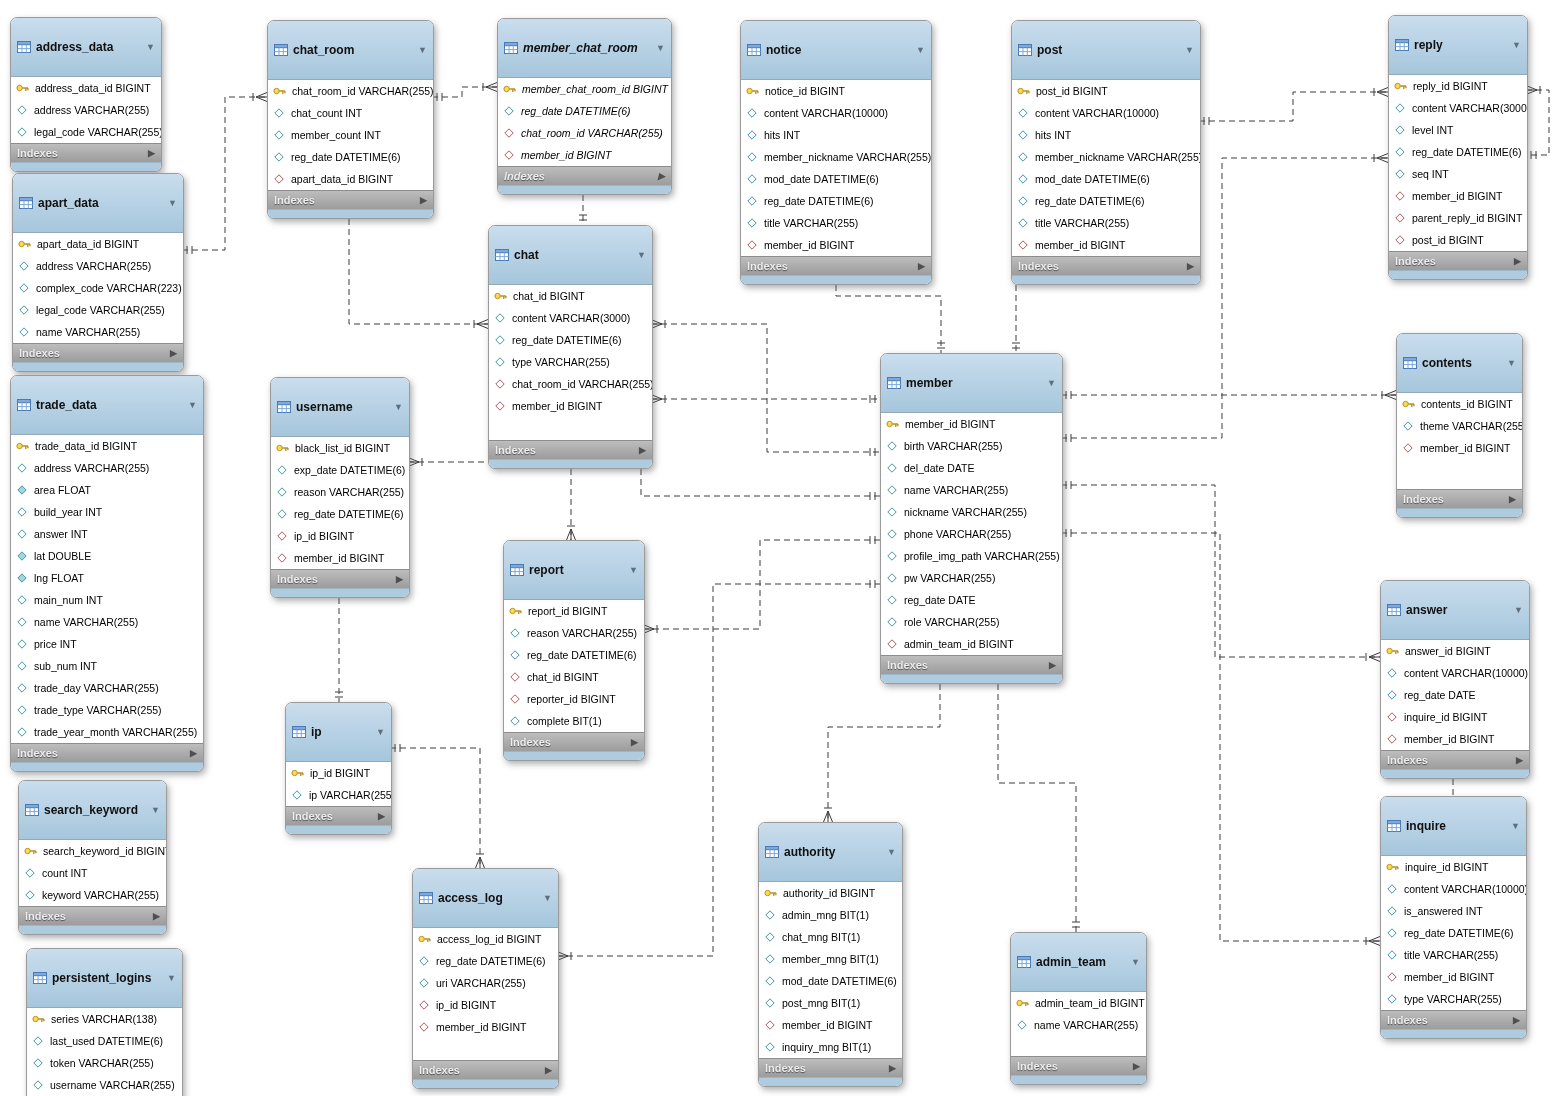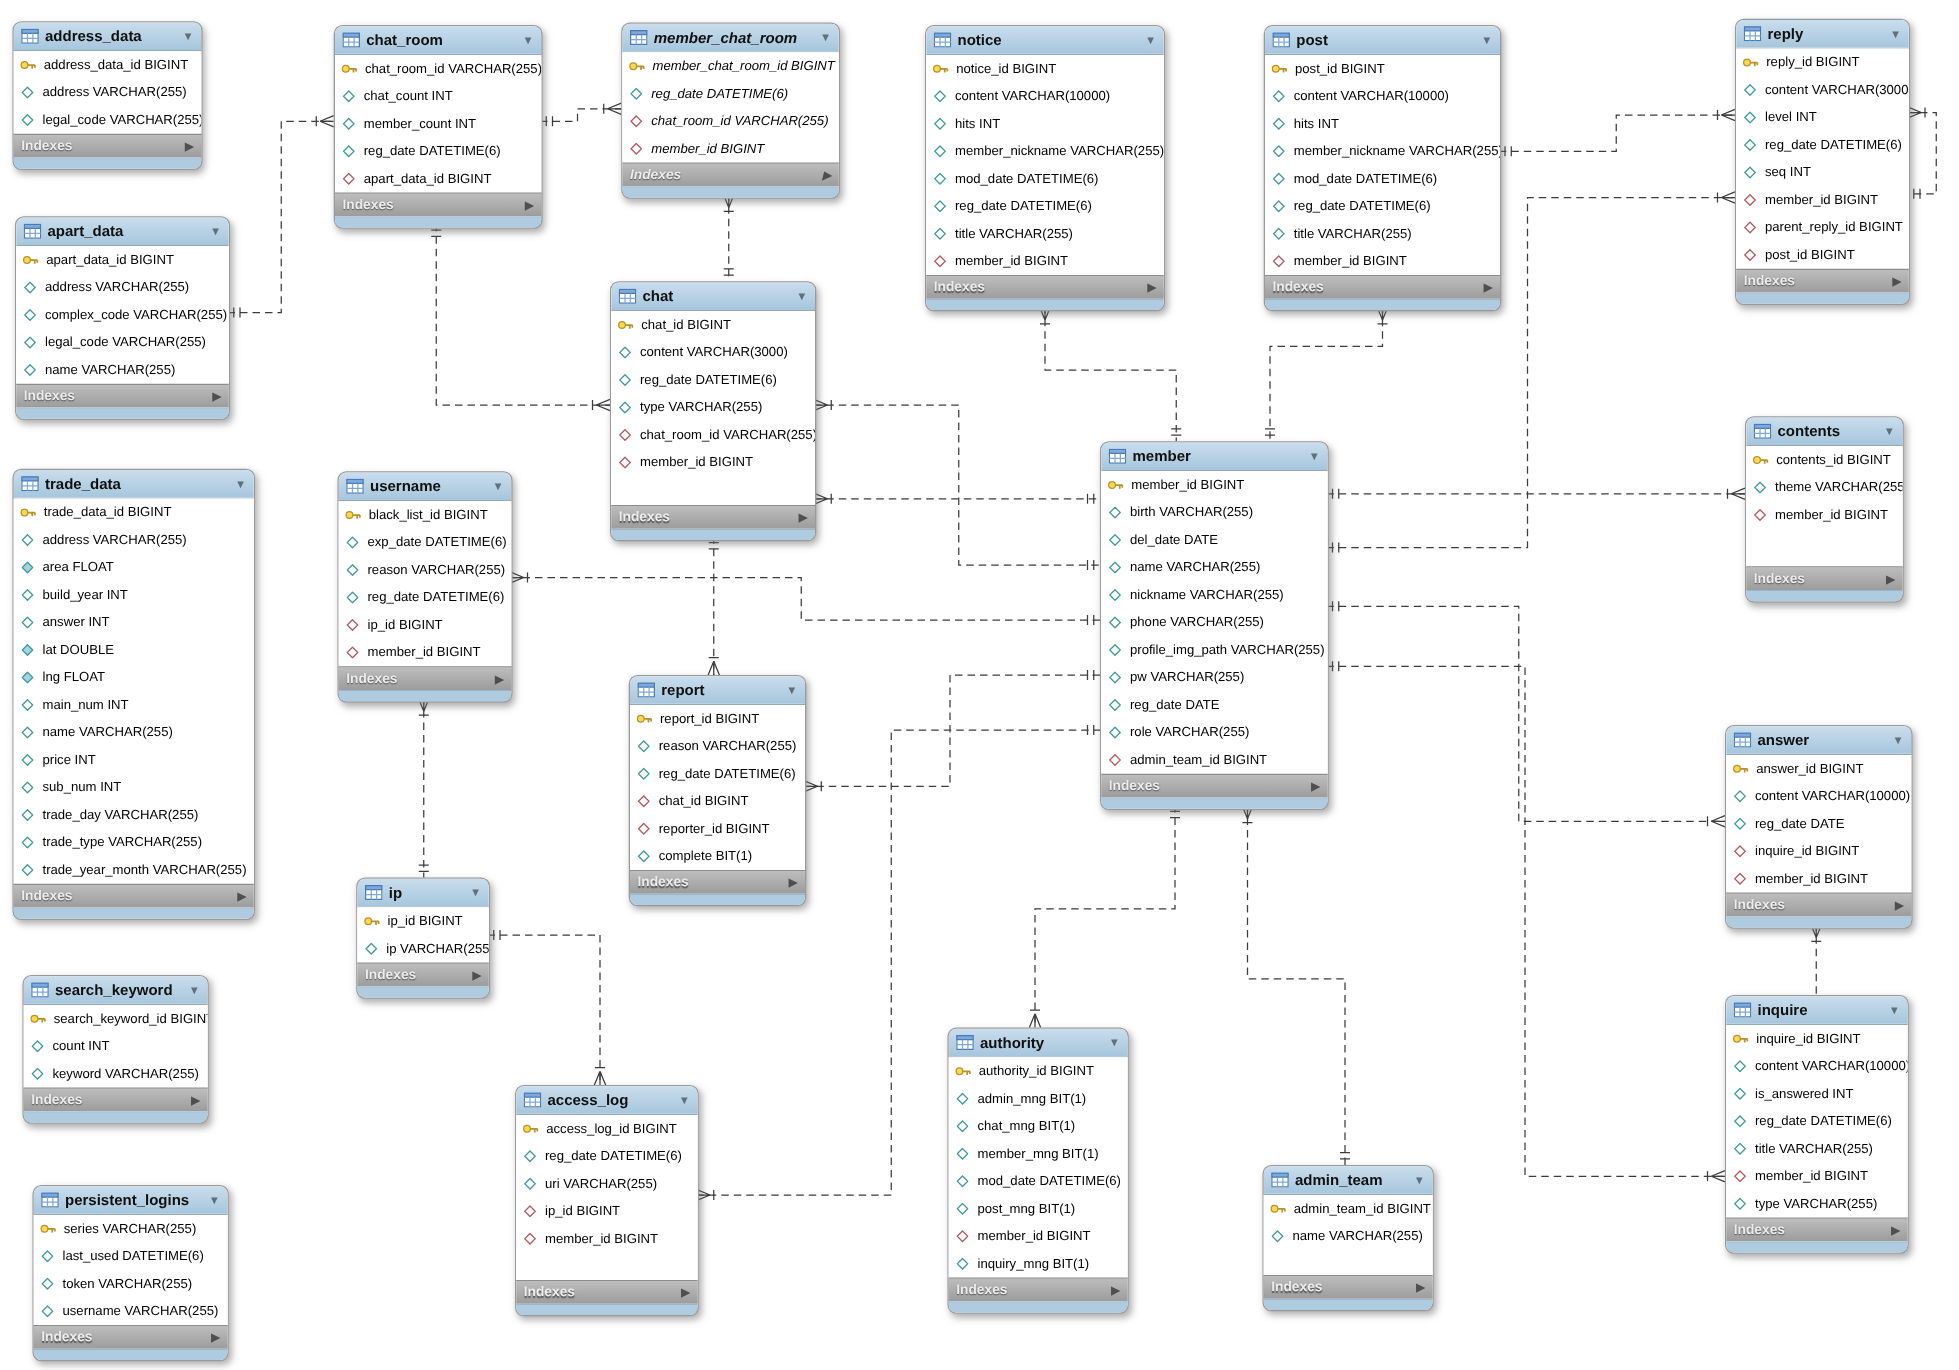--- a/index.html
+++ b/index.html
@@ -3,21 +3,21 @@
 <meta charset="utf-8">
 <style>
   html,body{margin:0;padding:0;background:#ffffff;}
   body{font-family:"Liberation Sans", sans-serif;}
   #stage{position:relative;width:1567px;height:1096px;background:#fff;overflow:hidden;}
   #wires{position:absolute;left:0;top:0;z-index:1;}
   #wires path{fill:none;stroke:var(--line,#3c3c3c);stroke-width:1;}
   #wires path.dash{stroke-dasharray:6 4;}
   .tbl{position:absolute;z-index:2;border:1px solid #9a9a9a;border-radius:7px;
        background:#fff;box-shadow:2px 3px 6px rgba(110,110,110,.55);}
-  .tbl-head{height:22px;display:flex;align-items:center;gap:5px;padding:0 6px;
+  .tbl-head{height:22px;display:flex;align-items:center;gap:5px;padding:18px 6px;
        background:linear-gradient(var(--hdr1,#c9dded),var(--hdr2,#a6c6dc));
        border-bottom:1px solid #93a9ba;border-radius:6px 6px 0 0;
        font-weight:bold;font-size:12px;color:#101010;white-space:nowrap;overflow:hidden;}
   .tbl-head .ticon{display:flex;flex:0 0 auto;}
   .tbl-head .caret{margin-left:auto;color:#5f6f7b;font-size:9px;line-height:1;flex:0 0 auto;}
   .tbl-body{background:#fff;}
   .row{height:22px;display:flex;align-items:center;gap:6px;padding:0 5px;
        font-size:10.5px;color:#000;white-space:nowrap;overflow:hidden;background:#fff;}
   .row .ficon{display:flex;flex:0 0 12px;justify-content:center;}
   .spacer{background:#fff;}
@@ -181,21 +181,21 @@
             </svg>
           </span>
           <span>address VARCHAR(255)</span>
         </div>
         <div class="row">
           <span class="ficon">
             <svg width="10" height="10" viewBox="0 0 10 10">
               <path d="M5 0.8 L9.2 5 L5 9.2 L0.8 5 Z" fill="#ffffff" stroke="#3e9aa0"></path>
             </svg>
           </span>
-          <span>complex_code VARCHAR(255)</span>
+          <span>complex_code VARCHAR(223)</span>
         </div>
         <div class="row">
           <span class="ficon">
             <svg width="10" height="10" viewBox="0 0 10 10">
               <path d="M5 0.8 L9.2 5 L5 9.2 L0.8 5 Z" fill="#ffffff" stroke="#3e9aa0"></path>
             </svg>
           </span>
           <span>legal_code VARCHAR(255)</span>
         </div>
         <div class="row">
@@ -410,21 +410,21 @@
         <span class="caret">▼</span>
       </div>
       <div class="tbl-body">
         <div class="row">
           <span class="ficon">
             <svg width="13" height="10" viewBox="0 0 13 10">
               <circle cx="3.6" cy="5" r="2.7" fill="#ffd94d" stroke="#b8912a"></circle>
               <path d="M6.3 5 H12 M9.8 5 V8 M11.9 5 V7.2" stroke="#b8912a" fill="none" stroke-width="1.4"></path>
             </svg>
           </span>
-          <span>series VARCHAR(255)</span>
+          <span>series VARCHAR(138)</span>
         </div>
         <div class="row">
           <span class="ficon">
             <svg width="10" height="10" viewBox="0 0 10 10">
               <path d="M5 0.8 L9.2 5 L5 9.2 L0.8 5 Z" fill="#ffffff" stroke="#3e9aa0"></path>
             </svg>
           </span>
           <span>last_used DATETIME(6)</span>
         </div>
         <div class="row">

